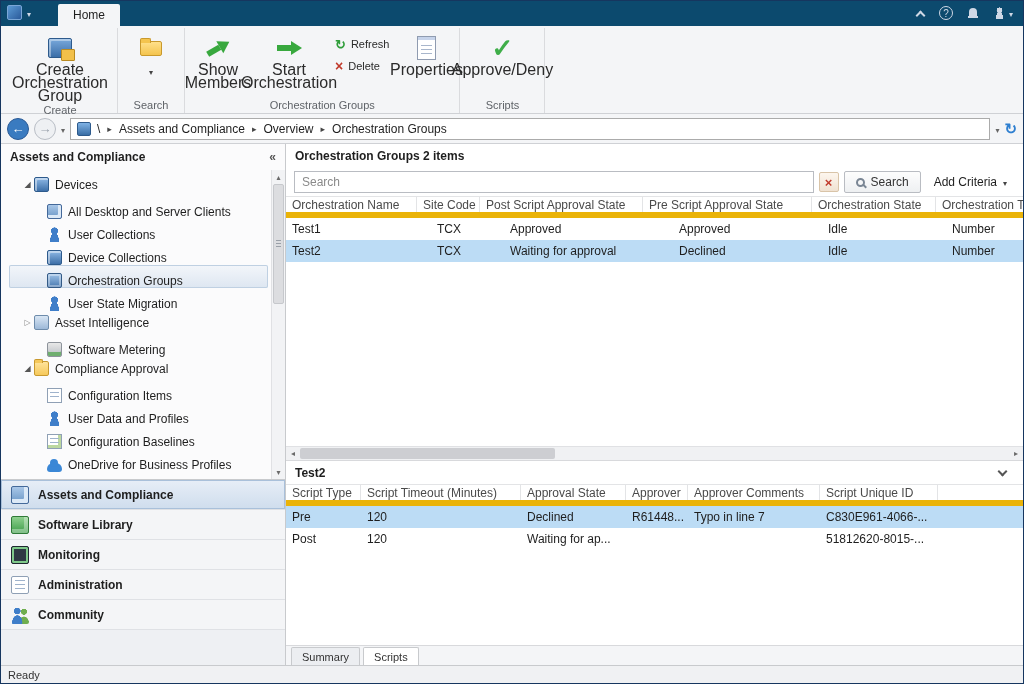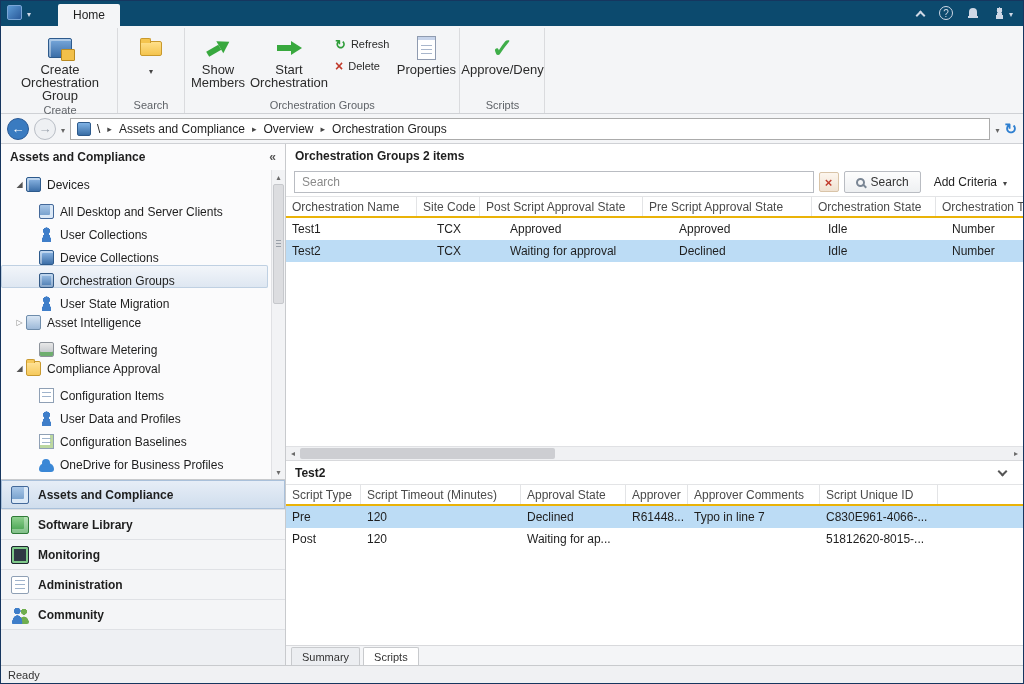--- a/index.html
+++ b/index.html
@@ -23,21 +23,21 @@
   .bell::after { content:""; position:absolute; left:0; top:8px; width:10px; height:2px; background:#cfd8e6; }
   .person { width:13px; height:12px; background:radial-gradient(circle at 50% 28%,#cfd8e6 26%,transparent 28%),radial-gradient(ellipse at 50% 100%,#cfd8e6 40%,transparent 42%); }
   .acct { display:flex; align-items:center; gap:3px; }
   .acct .caret { color:#cfd8e6; }
 
   
   .ribbon { height:88px; background:#f4f5f7; border-bottom:1px solid #cfd1d5; display:flex; padding:2px 0 0 2px; flex:none; }
   .rgroup { display:flex; flex-direction:column; border-right:1px solid #dadbde; padding:0 3px; }
   .rbuttons { flex:1; display:flex; align-items:flex-start; gap:2px; padding-top:2px; }
   .rglabel { height:16px; text-align:center; font-size:11px; color:#5f6368; line-height:16px; white-space:nowrap; padding:0 6px; }
-  .rbtn-lg { display:flex; flex-direction:column; align-items:center; width:78px; padding:3px 2px 0 2px; font-size:13px; text-align:center; color:#2b2b2b; line-height:13px; }
+  .rbtn-lg { display:flex; flex-direction:column; align-items:center; width:78px; padding:3px 2px 0 2px; font-size:16px; text-align:center; color:#2b2b2b; line-height:13px; }
   .rbtn-lg.wide { width:108px; }
   .rbtn-lg.narrow { width:60px; }
   .rico { height:30px; display:flex; align-items:center; justify-content:center; }
   .cio { position:relative; width:24px; height:20px; background:linear-gradient(#79a9dc,#3b6ea8); border:1px solid #2d5a8c; border-radius:2px; box-shadow:inset 2px 2px 0 rgba(255,255,255,.4); }
   .cio::after { content:""; position:absolute; right:-4px; bottom:-4px; width:12px; height:10px; background:#f2c04a; border:1px solid #b98a20; border-radius:1px; }
   .fol { position:relative; width:22px; height:15px; background:linear-gradient(#ffe08a,#f4c44e); border:1px solid #c9992c; border-radius:2px; }
   .fol::before { content:""; position:absolute; top:-4px; left:-1px; width:9px; height:4px; background:#f4c44e; border:1px solid #c9992c; border-bottom:none; border-radius:2px 2px 0 0; }
   .arrow-r { position:relative; width:25px; height:14px; }
   .arrow-r::before { content:""; position:absolute; left:0; top:4px; width:14px; height:6px; background:#38a83e; }
   .arrow-r::after { content:""; position:absolute; right:0; top:0; border-top:7px solid transparent; border-bottom:7px solid transparent; border-left:11px solid #38a83e; }
@@ -66,21 +66,21 @@
   .glyph-refresh-blue::before { content:"↻"; color:#2e7fd0; font-weight:bold; font-size:15px; }
 
   
   .bodyrow { flex:1; display:flex; min-height:0; }
 
   
   .sidebar { width:285px; flex:none; border-right:1px solid #c8cacd; display:flex; flex-direction:column; background:#fbfbfc; min-height:0; }
   .sb-header { height:26px; display:flex; align-items:center; padding:0 9px; font-weight:bold; flex:none; }
   .collapse-left { margin-left:auto; color:#555; font-size:12px; }
   .collapse-left::before { content:"«"; }
-  .sb-body { flex:1; display:flex; min-height:0; }
+  .sb-body { flex:1; display:flex; min-height:0;margin-left:8px; }
   .tree { flex:1; padding-top:3px; overflow:hidden; }
   .titem { height:23px; display:flex; align-items:center; font-size:12px; padding-right:4px; }
   .ind0 { padding-left:12px; }
   .ind1 { padding-left:25px;align-items:flex-end; }
   .titem.sel { background:linear-gradient(#f3f6fa,#dde6f1); box-shadow:inset 0 0 0 1px #bfd0e2; border-radius:2px; margin-right:3px; }
   .exp { width:13px; flex:none; text-align:center; font-size:8px; color:#555; }
   .exp-expanded::before { content:"◢"; }
   .exp-collapsed::before { content:"▷"; color:#8a8a8a; }
   .ti { width:15px; height:15px; flex:none; margin-right:6px; position:relative; border-radius:2px; }
   .i-computer,.i-device-collection { background:linear-gradient(#8fb9e6,#3d6fa8); border:1px solid #2d5a8c; box-shadow:inset 2px 2px 0 rgba(255,255,255,.45); }
@@ -125,21 +125,21 @@
   .search-input { flex:1; height:22px; border:1px solid #b9bcc2; padding:0 7px; font-size:12px; font-family:inherit; color:#333; outline:none; }
   .search-input::placeholder { color:#8a8a8a; }
   .clear-btn { width:20px; height:20px; display:flex; align-items:center; justify-content:center; background:linear-gradient(#fdf6ee,#f0e2d2); border:1px solid #d9c4a8; border-radius:2px; }
   .clear-btn::before { content:"×"; color:#c0392b; font-weight:bold; font-size:13px; }
   .search-btn { height:22px; display:flex; align-items:center; gap:6px; padding:0 11px; border:1px solid #b9bcc2; background:linear-gradient(#fdfdfd,#eef0f2); border-radius:2px; color:#333; }
   .mag { width:9px; height:9px; border:2px solid #7a8694; border-radius:50%; position:relative; flex:none; }
   .mag::after { content:""; position:absolute; width:5px; height:2px; background:#7a8694; transform:rotate(45deg); right:-4px; bottom:-2px; }
   .add-criteria { display:flex; align-items:center; gap:6px; padding:0 8px; color:#1e1e1e; }
   .add-criteria .caret { color:#444; }
 
-  .ghead { display:flex; height:22px; border-top:1px solid #e3e4e6; border-bottom:2px solid #eab308; background:#fff; flex:none; }
+  .ghead { display:flex; height:22px; border-top:1px solid #e3e4e6; border-bottom:6px solid #eab308; background:#fff; flex:none; }
   .hcell { display:flex; align-items:center; padding:0 6px; color:#4a4a4a; border-right:1px solid #e3e4e6; white-space:nowrap; overflow:hidden; flex:none; }
   .mhead .idx0 { width:131px; } .mhead .idx1 { width:63px; } .mhead .idx2 { width:163px; }
   .mhead .idx3 { width:169px; } .mhead .idx4 { width:124px; } .mhead .idx5 { flex:1; border-right:none; }
   .mrows { height:228px; flex:none; overflow:hidden; background:#fff; }
   .grow { display:flex; height:22px; align-items:center; }
   .grow.sel { background:#bcdcf5; }
   .gcell { padding:0 6px; white-space:nowrap; overflow:hidden; flex:none; }
   .c0 { width:131px; } .c1 { width:63px; padding-left:20px; } .c2 { width:163px; padding-left:30px; }
   .c3 { width:169px; padding-left:36px; } .c4 { width:124px; padding-left:16px; } .c5 { flex:1; padding-left:16px; }
 

